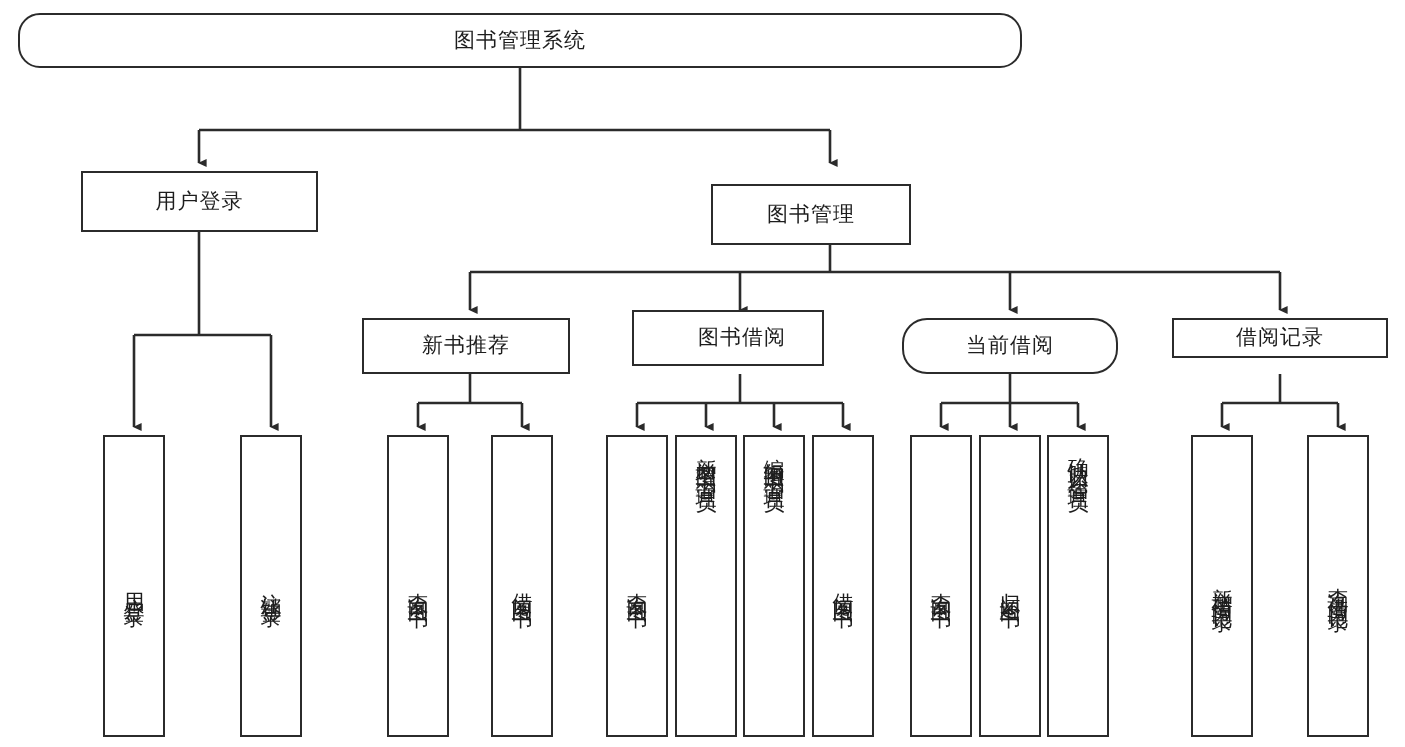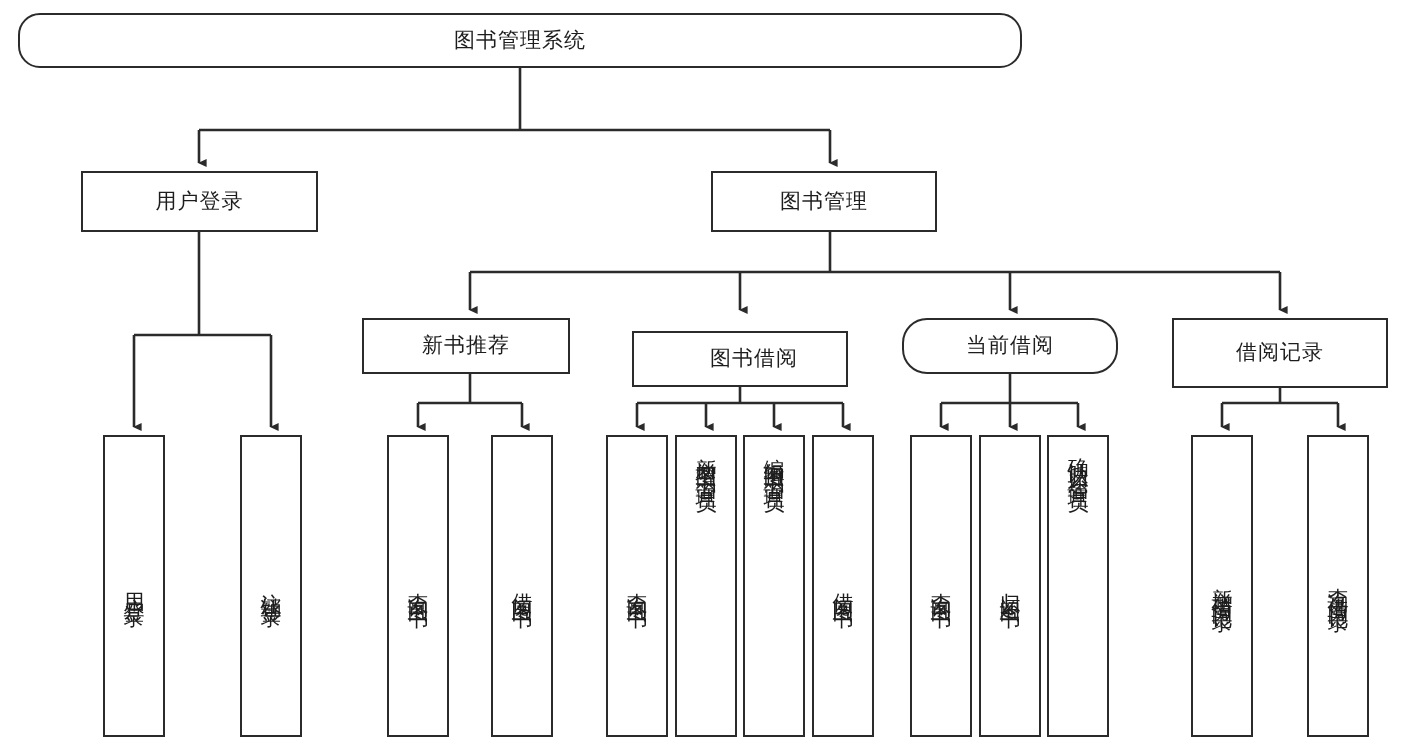--- a/index.html
+++ b/index.html
@@ -144,37 +144,37 @@
   </svg>
 
   <div class="node-box" style="left:18px; top:13px; width:1004px; height:55px;border-radius:22px;">
     <span class="node-label-h">图书管理系统</span>
   </div>
 
   <div class="node-box" style="left:81px; top:171px; width:237px; height:61px;">
     <span class="node-label-h">用户登录</span>
   </div>
 
-  <div class="node-box" style="left:711px; top:171px; width:226px; height:61px;align-items:center;">
+  <div class="node-box" style="left:711px; top:184px; width:200px; height:61px;align-items:center;">
     <span class="node-label-h">图书管理</span>
   </div>
 
   <div class="node-box" style="left:362px; top:318px; width:208px; height:56px;">
     <span class="node-label-h">新书推荐</span>
   </div>
 
-  <div class="node-box" style="left:632px; top:331px; width:216px; height:56px;padding-left:28px;">
+  <div class="node-box" style="left:632px; top:310px; width:192px; height:56px;padding-left:28px;">
     <span class="node-label-h">图书借阅</span>
   </div>
 
   <div class="node-box" style="left:902px; top:318px; width:216px; height:56px;border-radius:25px;">
     <span class="node-label-h">当前借阅</span>
   </div>
 
-  <div class="node-box" style="left:1172px; top:318px; width:216px; height:70px;">
+  <div class="node-box" style="left:1172px; top:318px; width:216px; height:40px;">
     <span class="node-label-h">借阅记录</span>
   </div>
 
   <div class="node-box leaf-box" style="left:103px; top:435px; width:62px; height:302px;">
     <span class="node-label-v">用户登录</span>
   </div>
 
   <div class="node-box leaf-box" style="left:240px; top:435px; width:62px; height:302px;">
     <span class="node-label-v">注销登录</span>
   </div>

